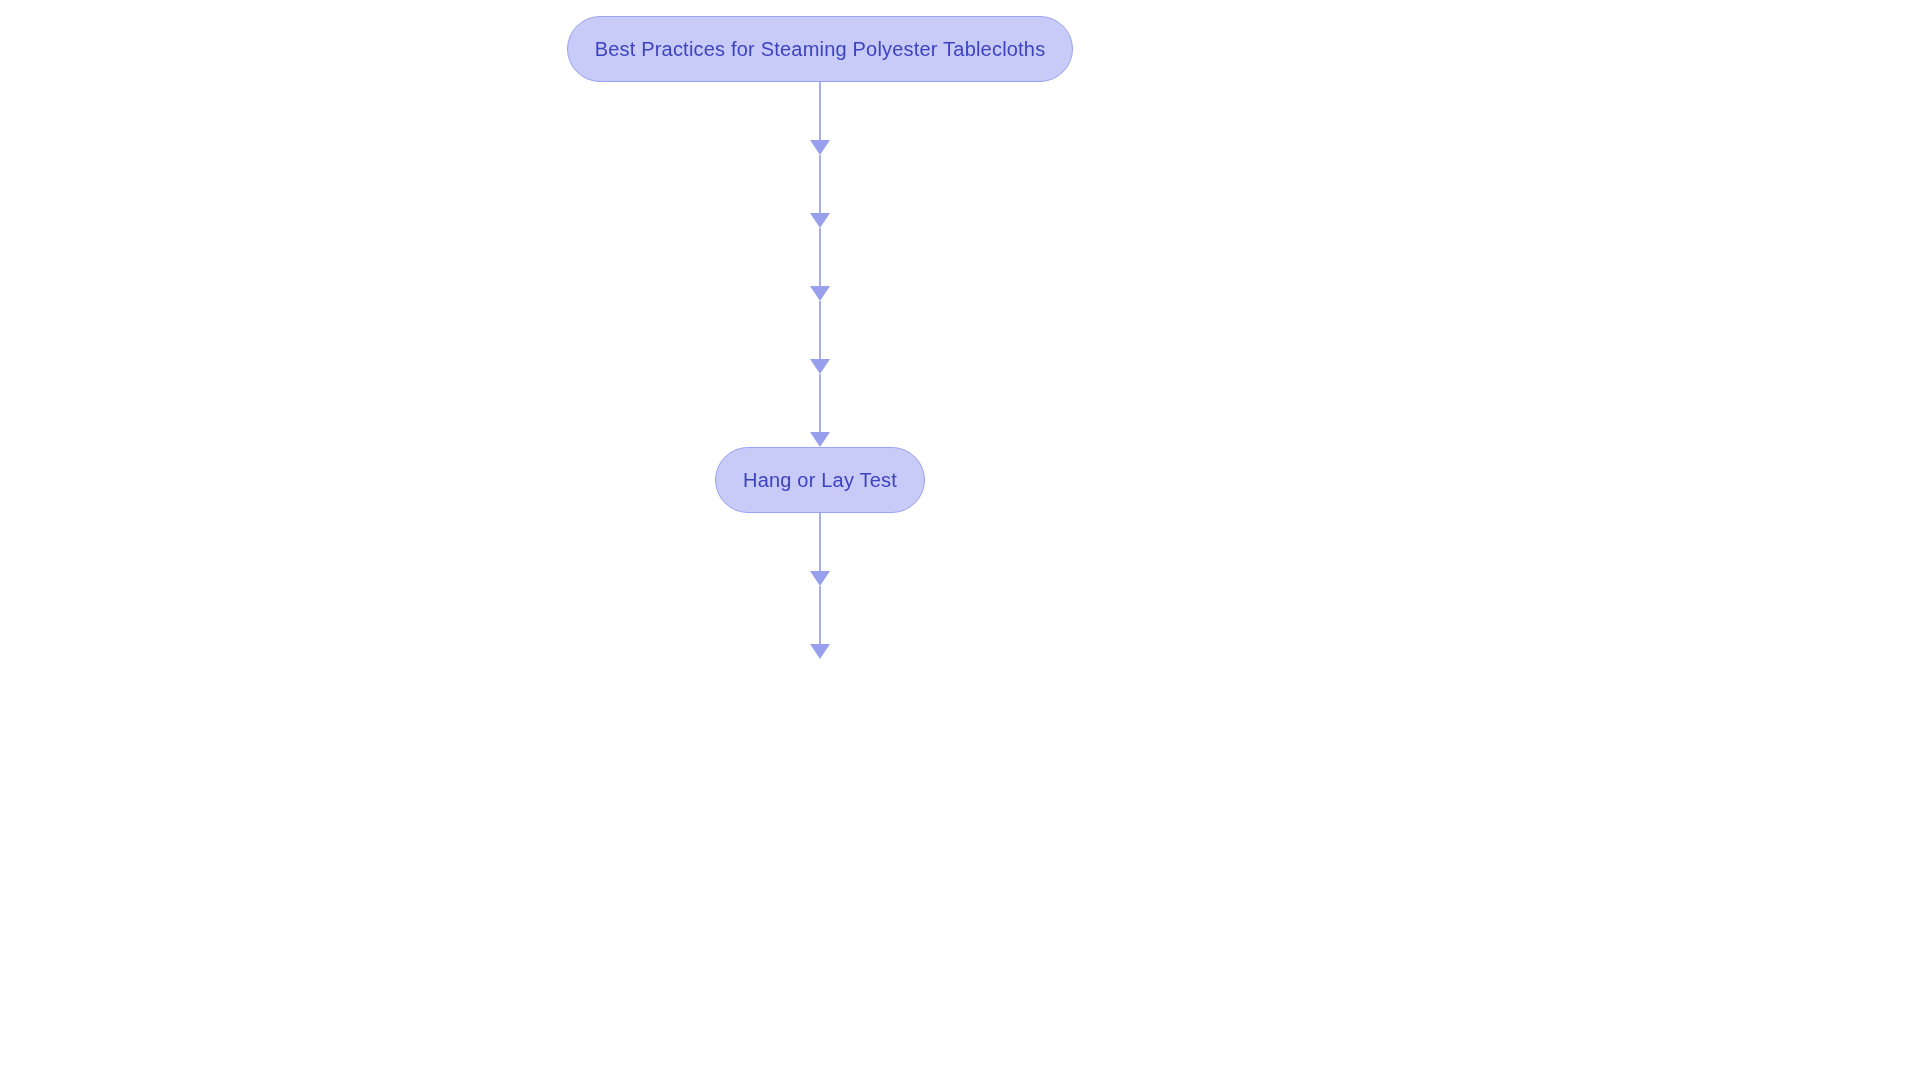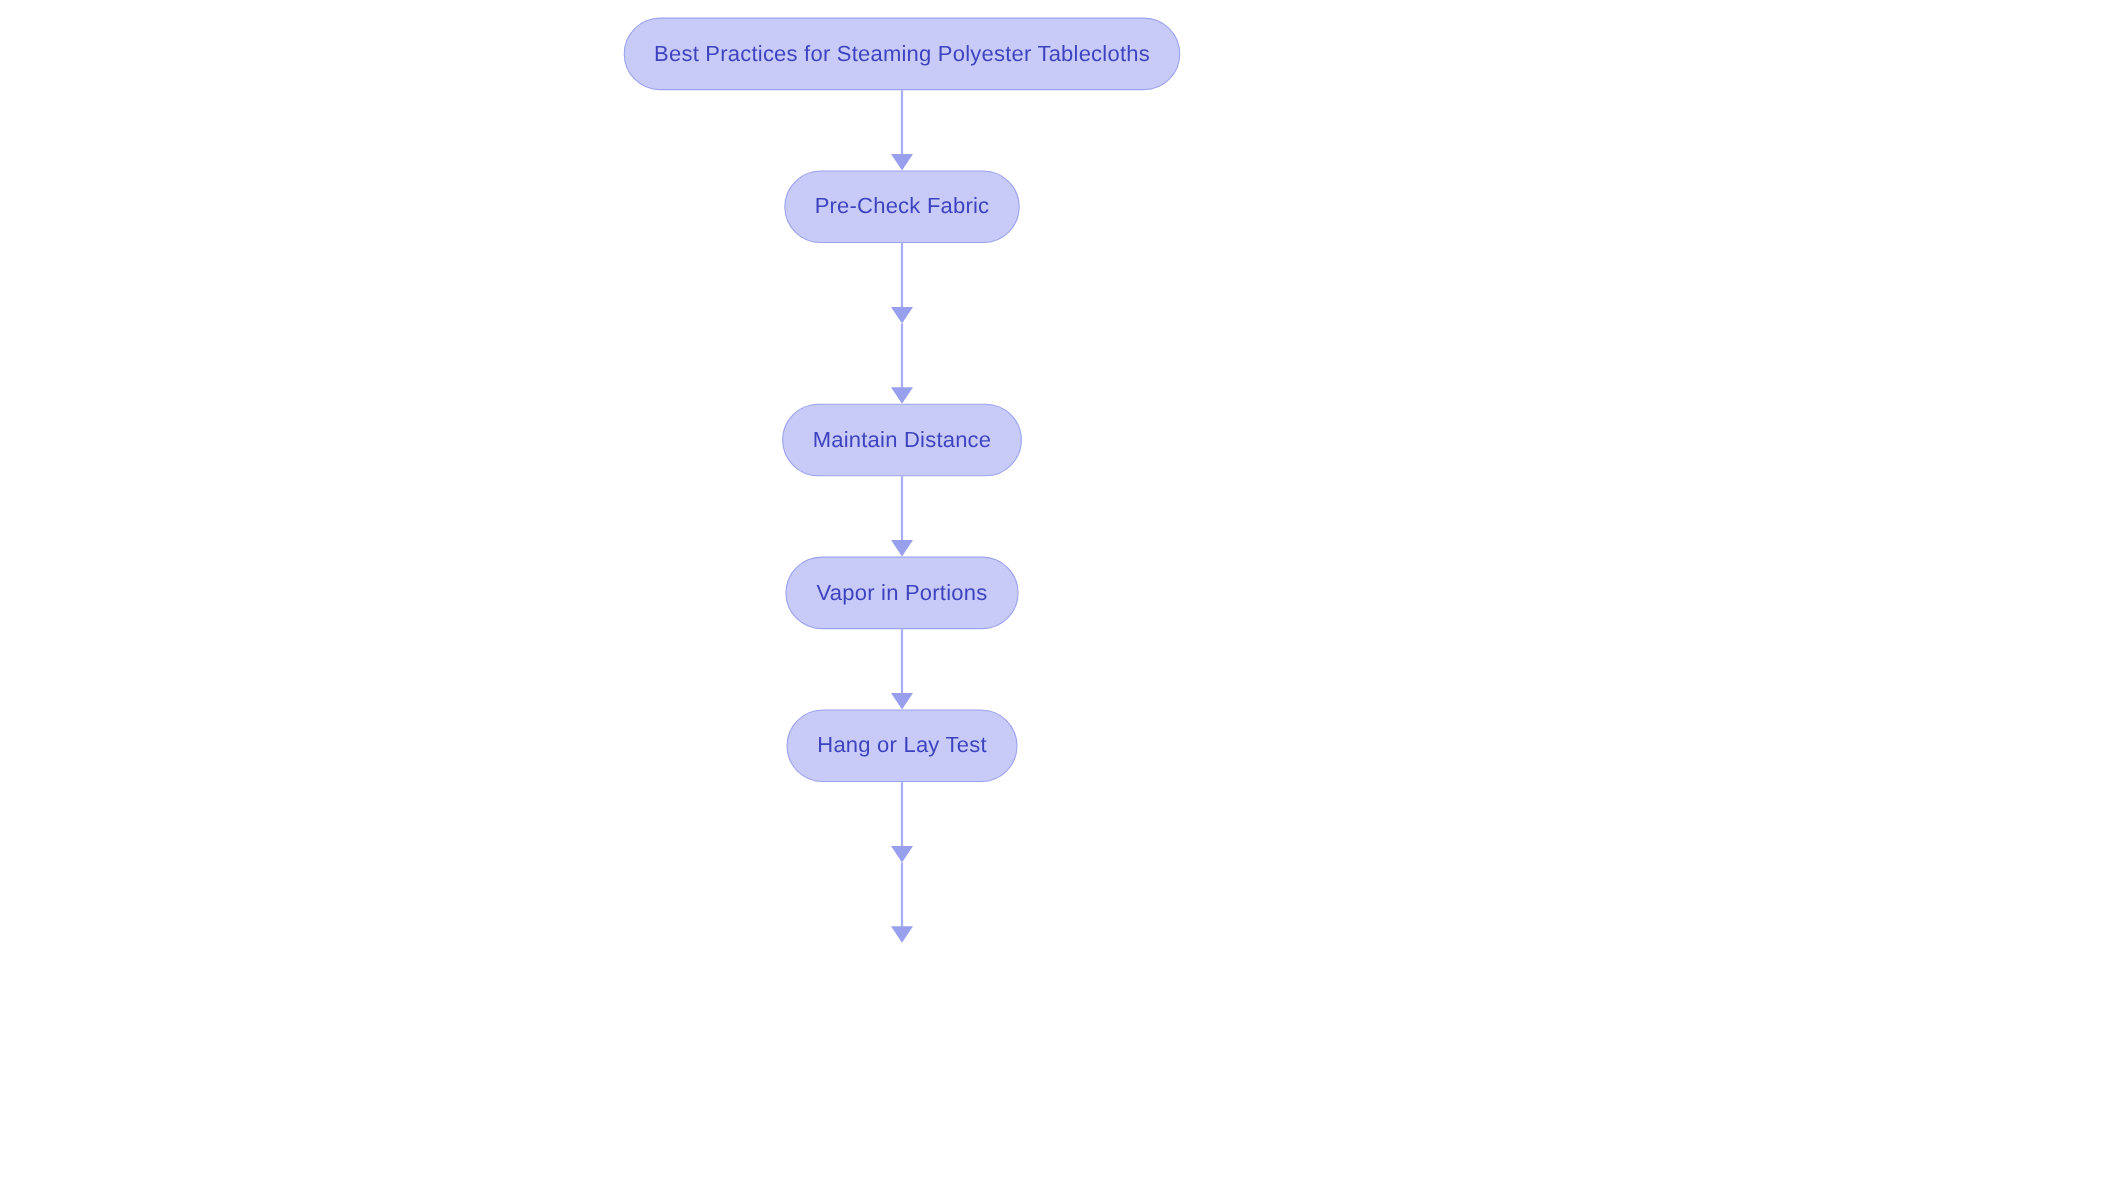--- a/index.html
+++ b/index.html
@@ -72,47 +72,38 @@
 
     <div class="node">
       <span>Best Practices for Steaming Polyester Tablecloths</span>
     </div>
 
     <div class="connector">
       <div class="stem"></div>
       <div class="head"></div>
     </div>
 
-    <div class="node">
-      <span>Pre-Check Fabric</span>
-    </div>
 
     <div class="connector">
       <div class="stem"></div>
       <div class="head"></div>
     </div>
 
 
     <div class="connector">
       <div class="stem"></div>
       <div class="head"></div>
     </div>
 
-    <div class="node">
-      <span>Maintain Distance</span>
-    </div>
 
     <div class="connector">
       <div class="stem"></div>
       <div class="head"></div>
     </div>
 
-    <div class="node">
-      <span>Vapor in Portions</span>
-    </div>
 
     <div class="connector">
       <div class="stem"></div>
       <div class="head"></div>
     </div>
 
     <div class="node">
       <span>Hang or Lay Test</span>
     </div>
 

